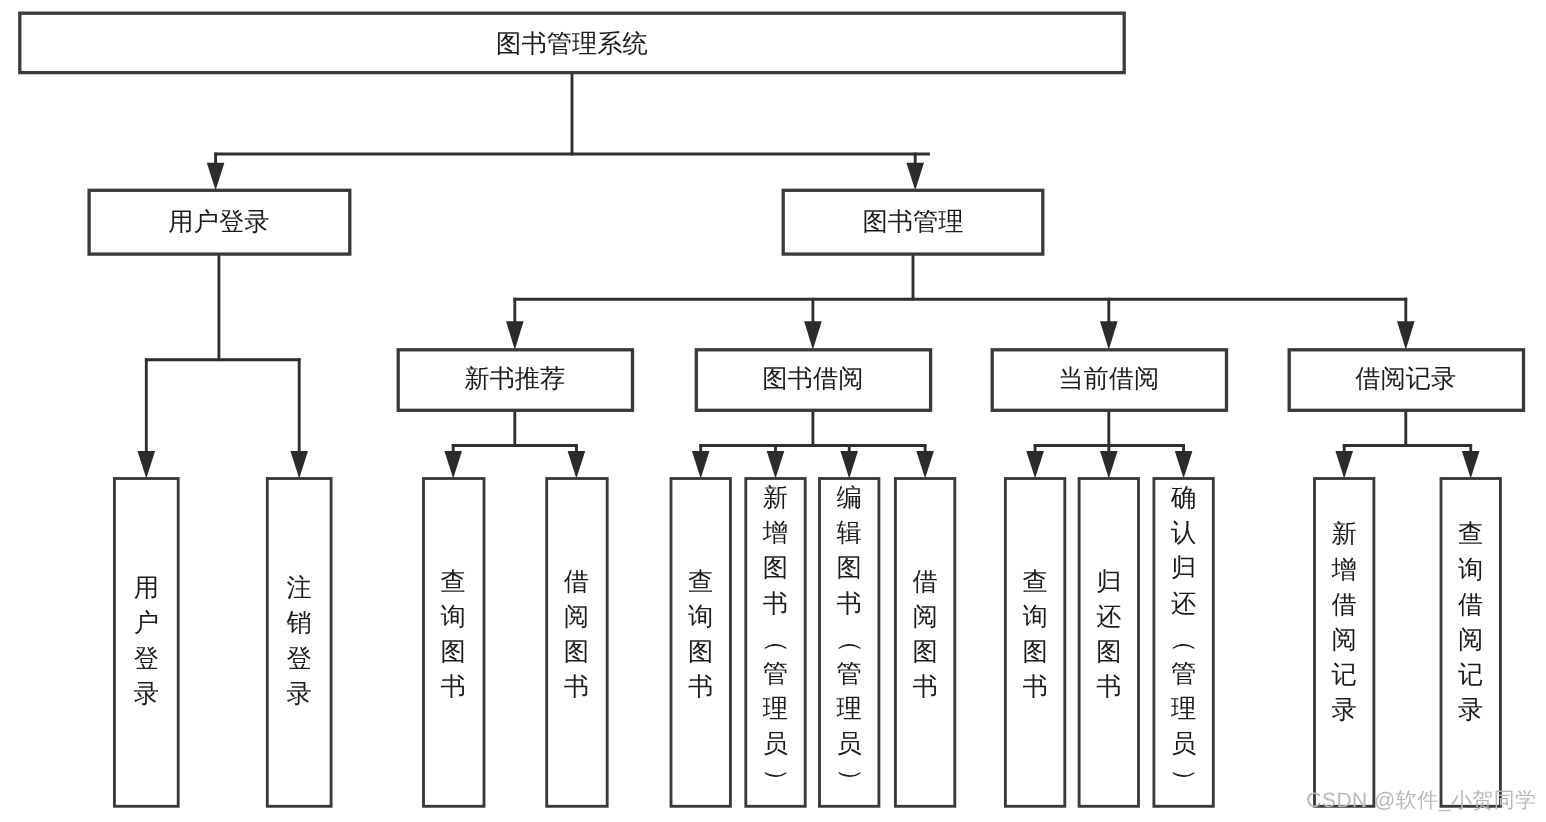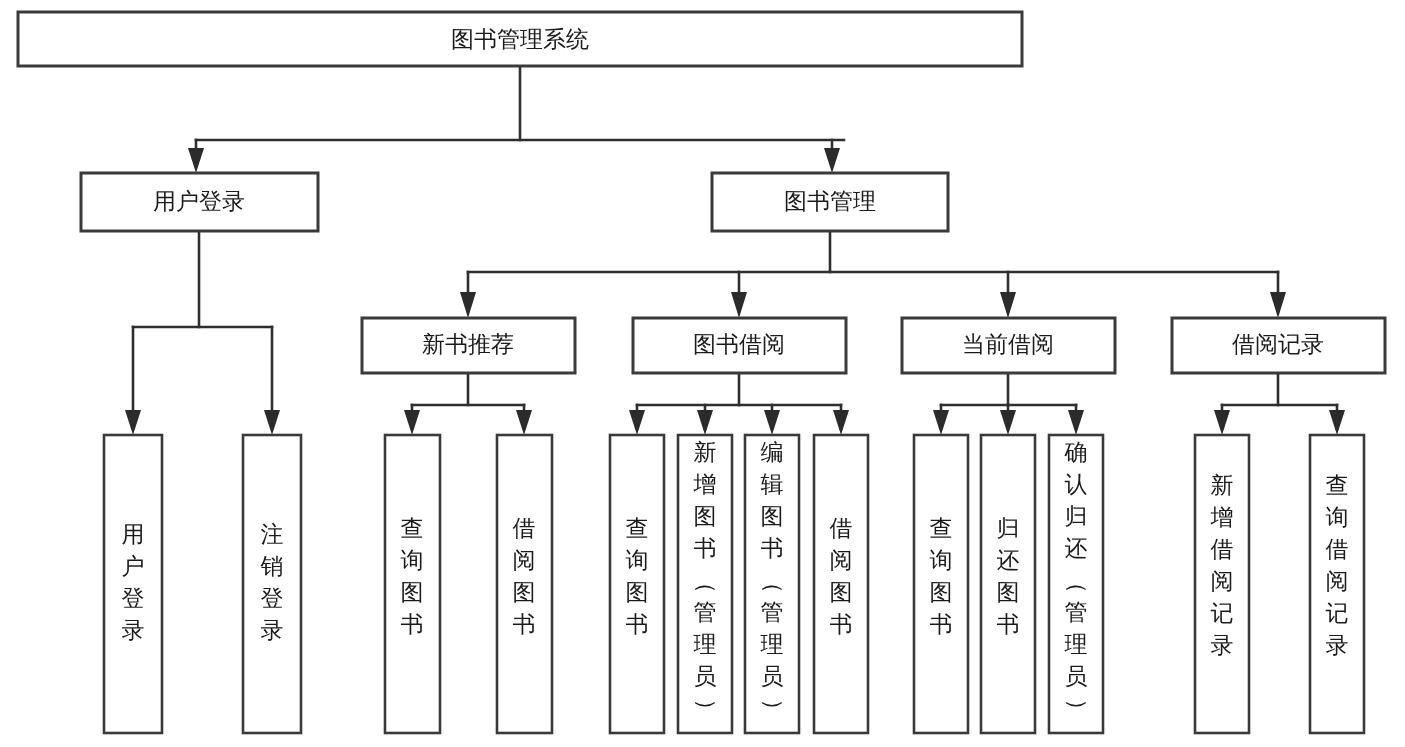--- a/index.html
+++ b/index.html
@@ -331,13 +331,14 @@
           <text class="leaf-label-char" x="1337" y="519">询</text>
           <text class="leaf-label-char" x="1337" y="551">借</text>
           <text class="leaf-label-char" x="1337" y="583">阅</text>
           <text class="leaf-label-char" x="1337" y="615">记</text>
           <text class="leaf-label-char" x="1337" y="647">录</text>
         </g>
     </g>
 
   </svg>
 
+  <div class="watermark">CSDN @软件_小贺同学</div>
 </div>
 
 </body></html>

